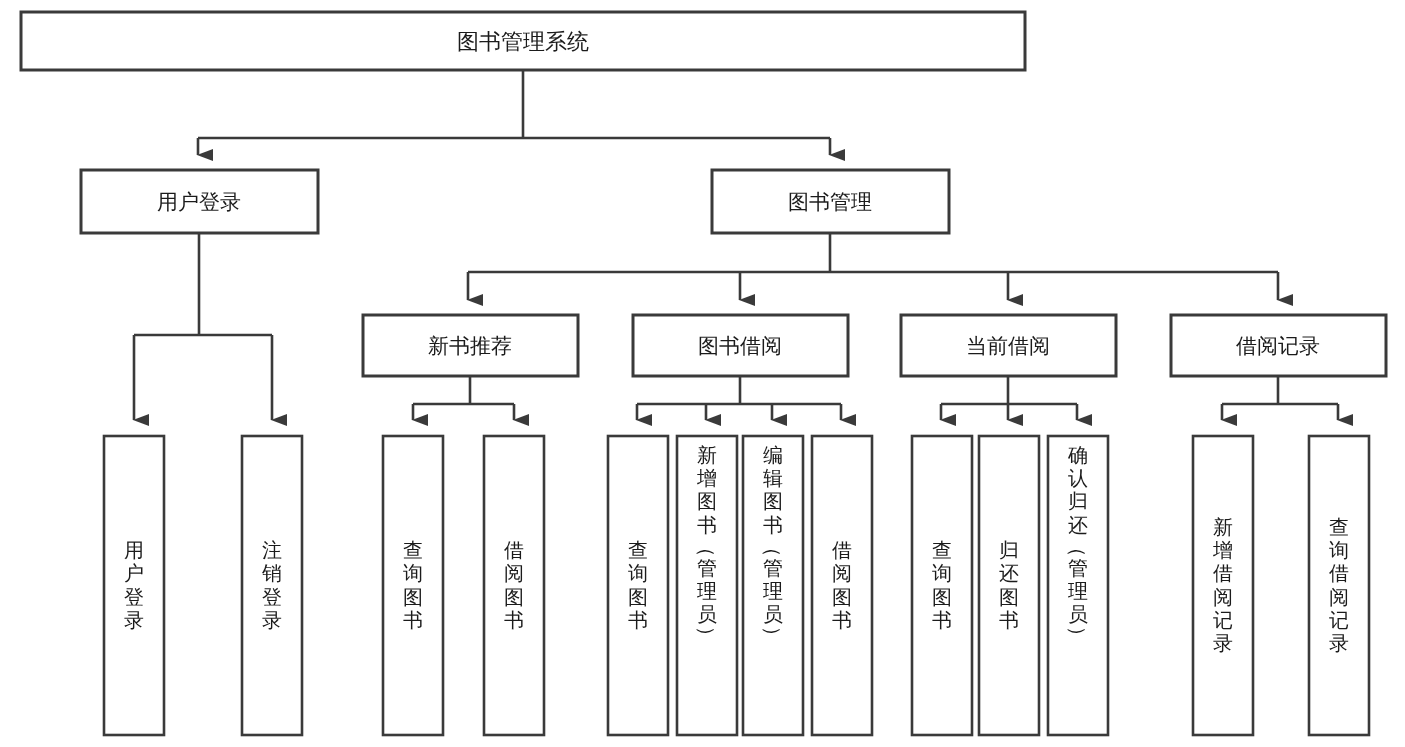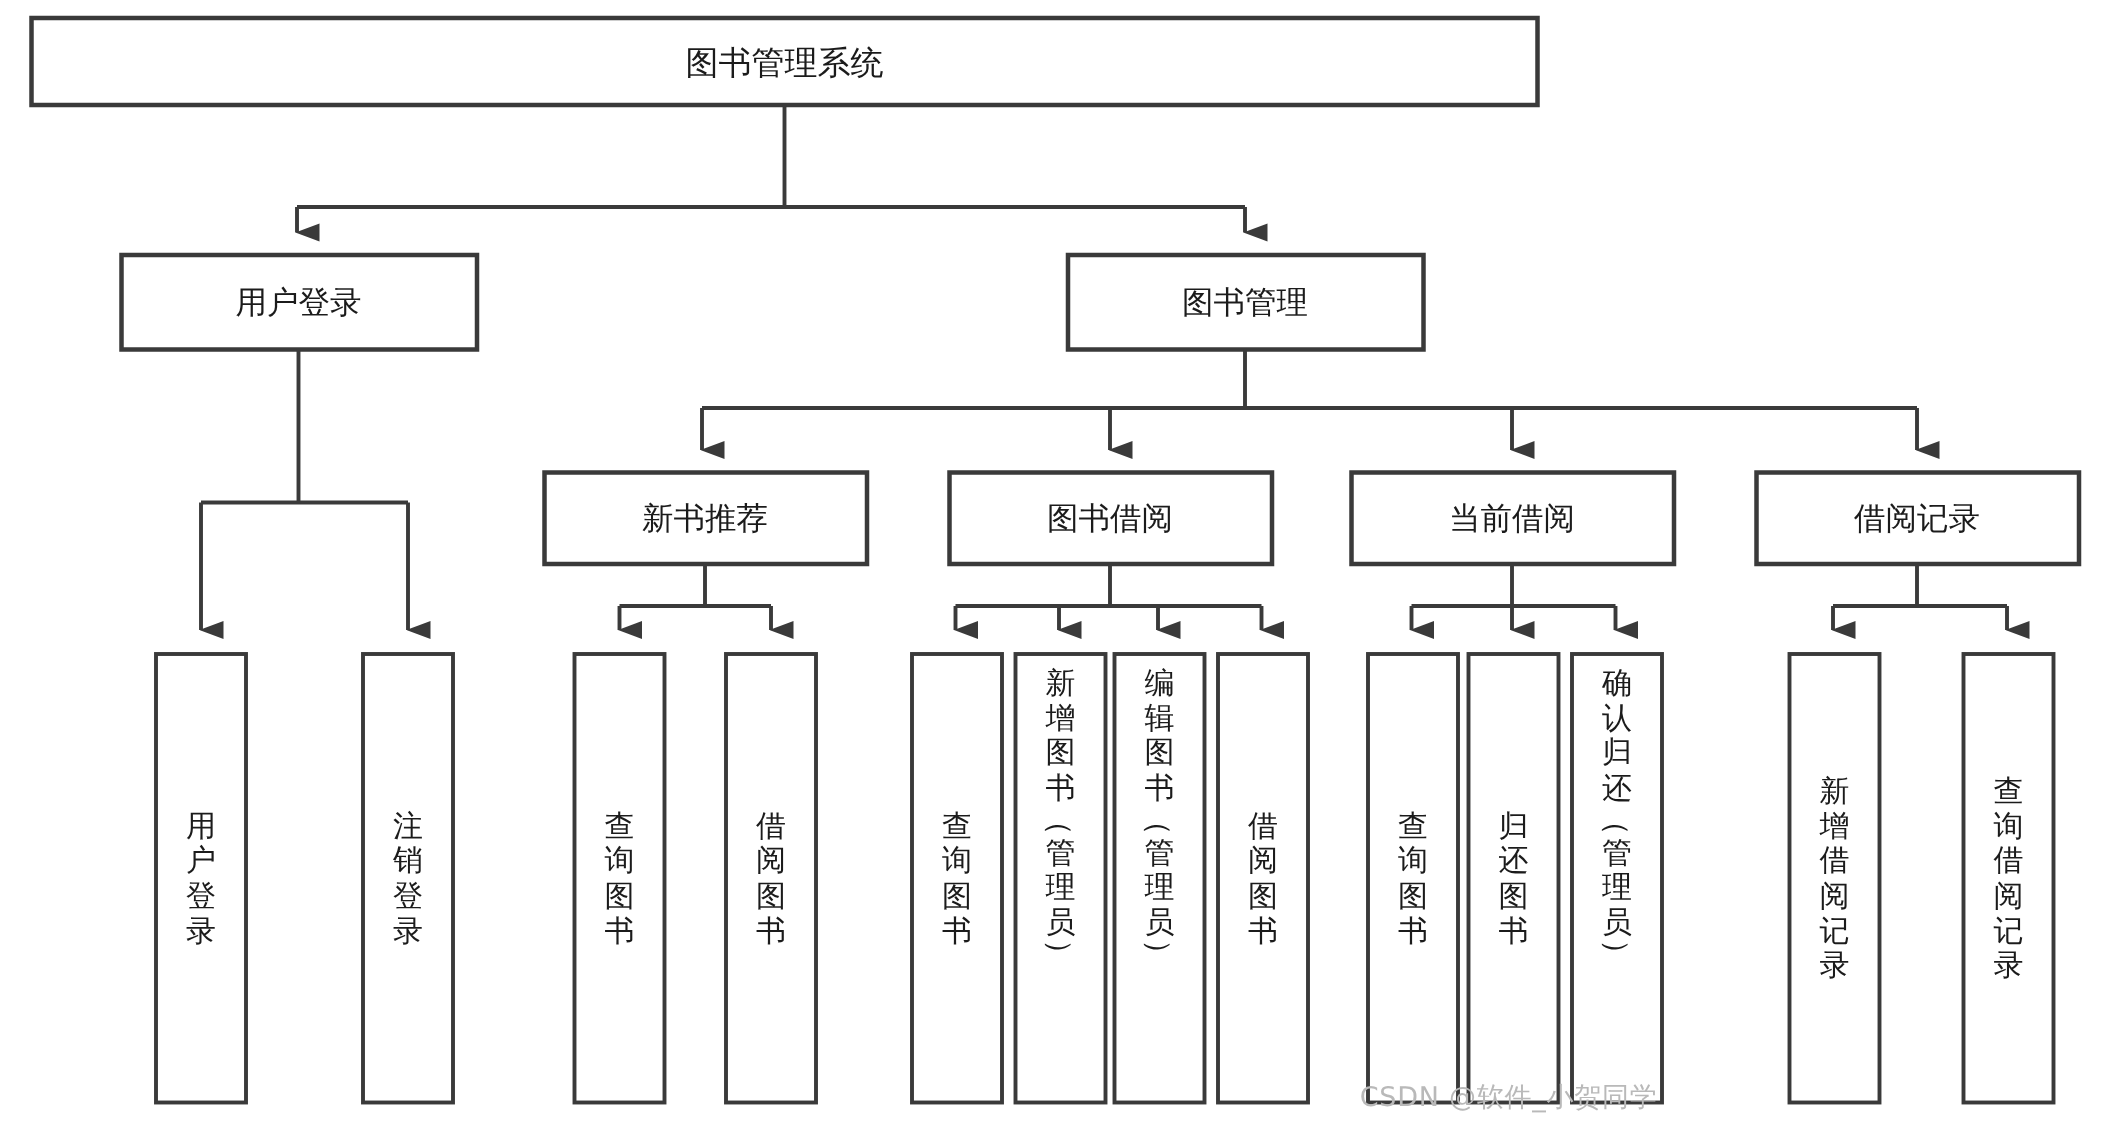--- a/index.html
+++ b/index.html
@@ -312,15 +312,14 @@
     </div>
   <div class="leaf-label" style="left:1309px; top:436px; width:60px; height:299px;">
       <span class="ch">查</span>
       <span class="ch">询</span>
       <span class="ch">借</span>
       <span class="ch">阅</span>
       <span class="ch">记</span>
       <span class="ch">录</span>
     </div>
 
-  <div class="watermark">CSDN @软件_小贺同学</div>
 
 </div>
 
 </body></html>

